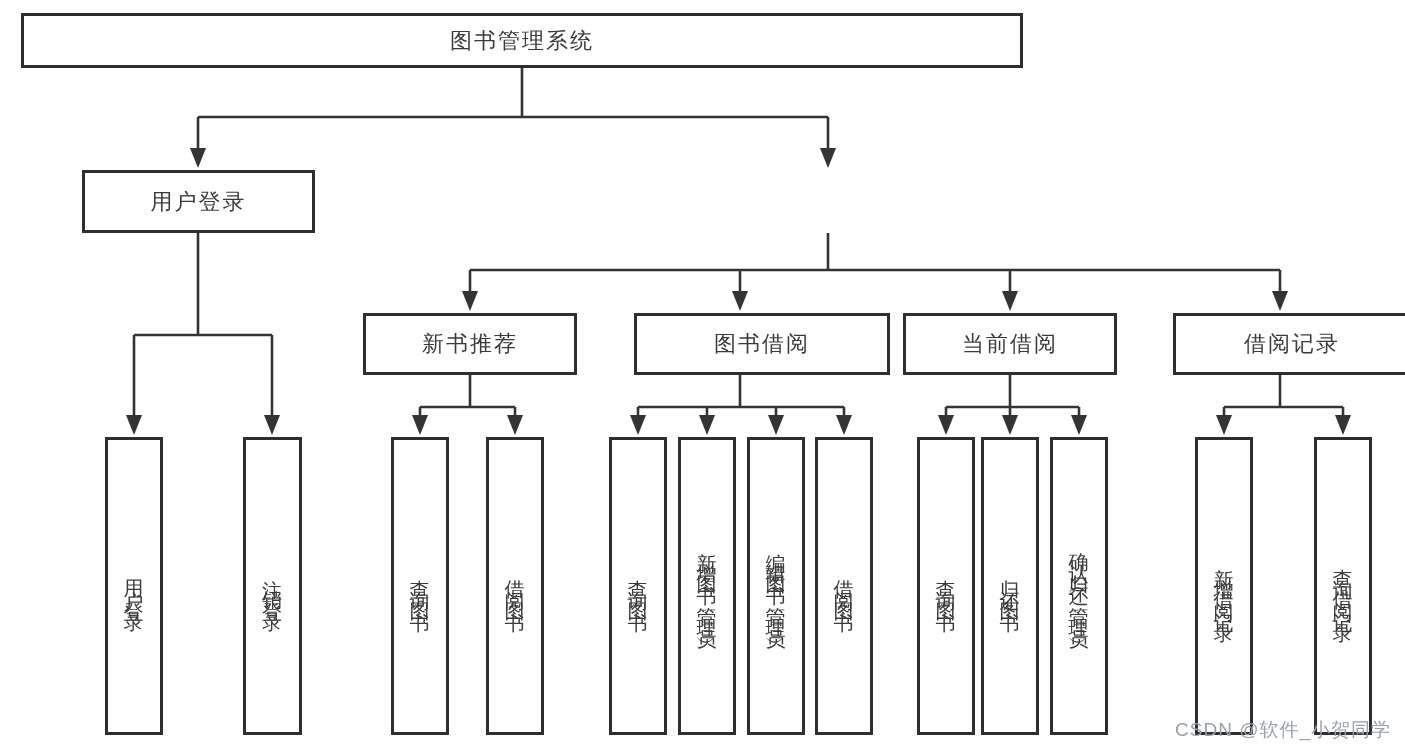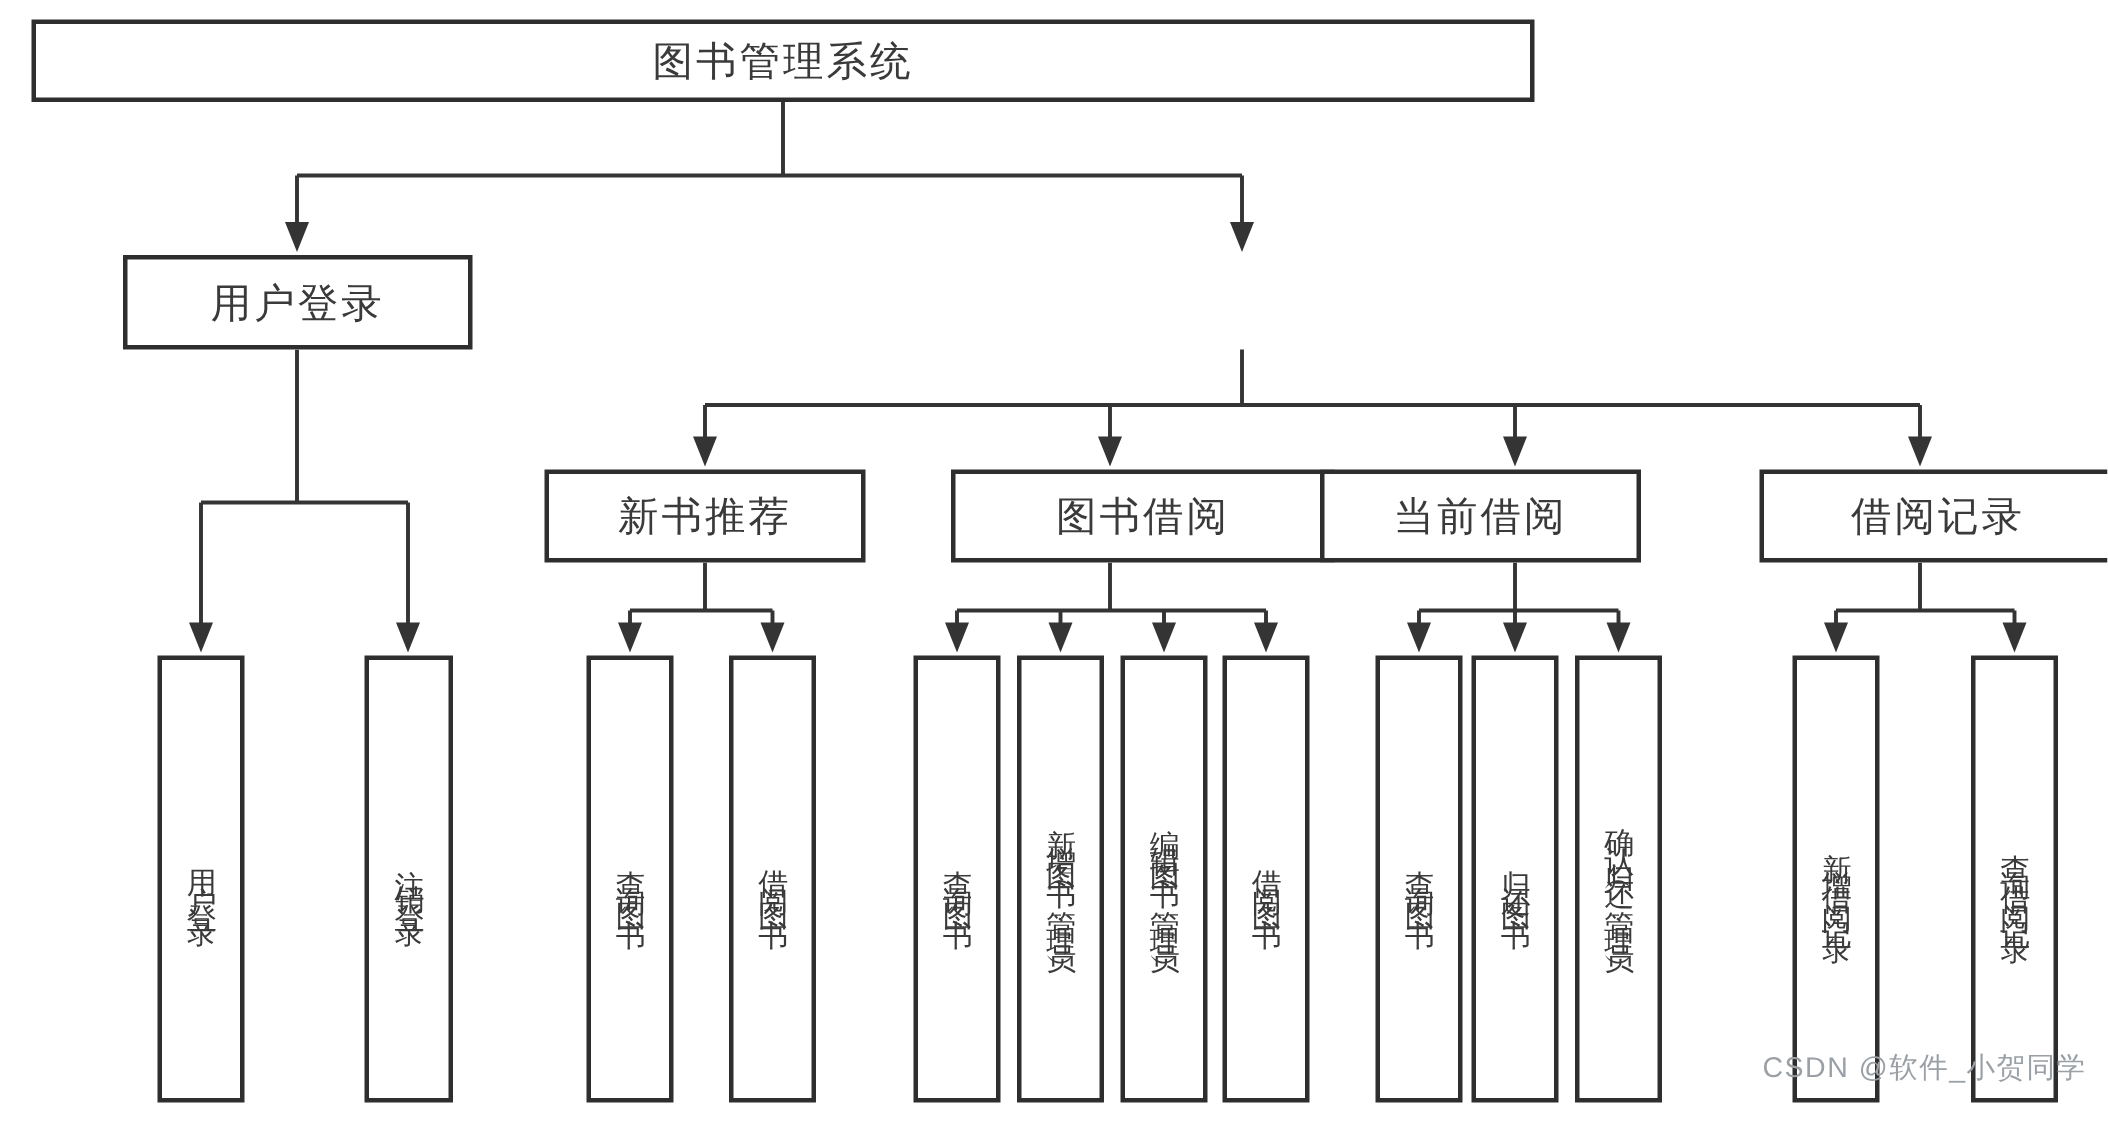--- a/index.html
+++ b/index.html
@@ -38,35 +38,35 @@
   .node{
     position:absolute;
     background:var(--box-fill);
     border:3px solid var(--box-border);
     display:flex;
     align-items:center;
     justify-content:center;
     color:var(--text);
   }
   .node.h .lbl{
-    font-size:27px;
+    font-size:22px;
     letter-spacing:2px;
     white-space:nowrap;
   }
   .node.v .lbl{
     writing-mode:vertical-rl;
     font-size:20px;
     letter-spacing:11px;
     line-height:50px;
     white-space:nowrap;
   }
   .watermark{
     position:absolute;
     right:14px;
-    bottom:22px;
+    bottom:4px;
     font-size:19px;
     color:var(--watermark);
     letter-spacing:1px;
     white-space:nowrap;
     margin-left:48px;
   }
 </style>
 </head>
 <body>
 
@@ -122,21 +122,21 @@
   <div class="node h" style="left:82px;top:170px;width:233px;height:63px">
     <span class="lbl">用户登录</span>
   </div>
 
   <div class="node h" style="left:363px;top:313px;width:214px;height:62px">
     <span class="lbl">新书推荐</span>
   </div>
   <div class="node h" style="left:634px;top:313px;width:256px;height:62px">
     <span class="lbl">图书借阅</span>
   </div>
-  <div class="node h" style="left:880px;top:313px;width:214px;height:62px">
+  <div class="node h" style="left:903px;top:313px;width:214px;height:62px">
     <span class="lbl">当前借阅</span>
   </div>
   <div class="node h" style="left:1173px;top:313px;width:238px;height:62px">
     <span class="lbl">借阅记录</span>
   </div>
 
   <div class="node v" style="left:105px;top:437px;width:58px;height:298px">
     <span class="lbl">用户登录</span>
   </div>
   <div class="node v" style="left:243px;top:437px;width:59px;height:298px">

